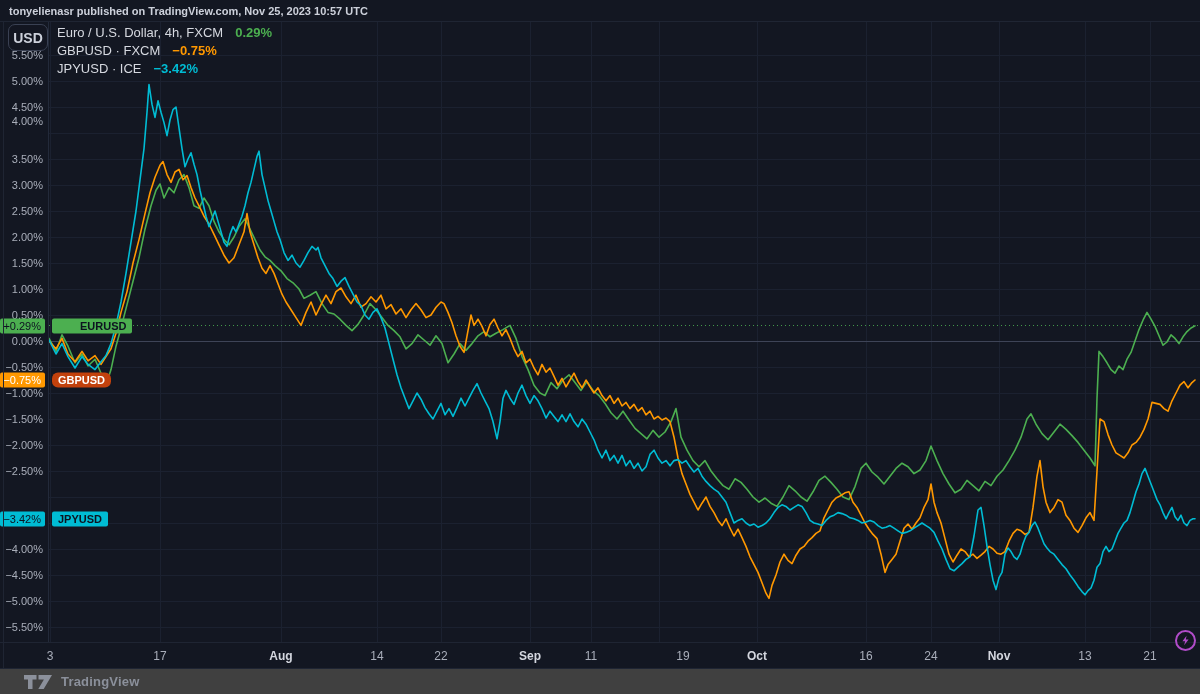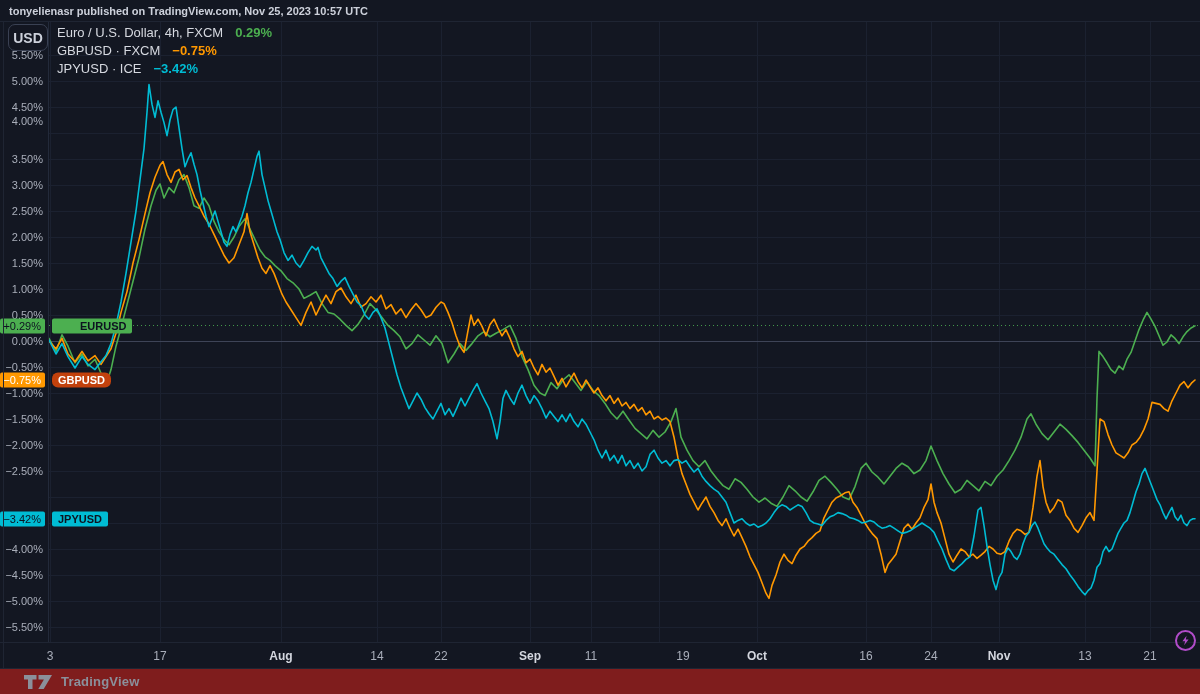--- a/index.html
+++ b/index.html
@@ -17,21 +17,21 @@
   svg.canvas{position:absolute;top:0;left:0;}
   .left-border{position:absolute;left:3px;top:22px;width:1px;height:646px;background:#1f2533;z-index:6;}
   .axis-line{position:absolute;left:48px;top:0;width:1px;height:620px;background:#232a3a;z-index:2;}
   .price-scale{position:absolute;left:0;top:0;width:48px;height:620px;z-index:3;}
   .ylabel{position:absolute;right:5px;transform:translateY(-50%);font-size:11px;color:#a9aeba;white-space:nowrap;}
   .time-scale{position:absolute;top:642px;left:0;width:1200px;height:26px;border-top:1px solid #1f2533;background:#131722;z-index:5;}
   .xlabel{position:absolute;top:6px;transform:translateX(-50%);font-size:12px;color:#a9aeba;}
   .xlabel.month{color:#d4d7df;font-weight:600;}
   .footer{
     position:absolute;top:668px;left:0;width:1200px;height:26px;border-top:1px solid #1f2533;
-    display:flex;align-items:center;padding-left:24px;gap:9px;box-sizing:border-box;background:#7f1d1d;z-index:5;
+    display:flex;align-items:center;padding-left:24px;gap:9px;box-sizing:border-box;background:#404040;z-index:5;
   }
   .brand{font-size:13px;font-weight:700;color:#8b909b;letter-spacing:.2px;}
   .usd-btn{
     position:absolute;left:8px;top:2px;width:38px;height:25px;border:1px solid #3a4153;border-radius:7px;
     color:#cdd1db;font-size:14px;font-weight:600;display:flex;align-items:center;justify-content:center;
     background:rgba(19,23,34,.92);z-index:8;cursor:pointer;
   }
   .legend{position:absolute;left:57px;top:2px;z-index:8;font-size:13px;}
   .lrow{height:18px;line-height:18px;display:flex;gap:12px;color:#d6d9e0;white-space:nowrap;}
   .lval{font-weight:600;}

